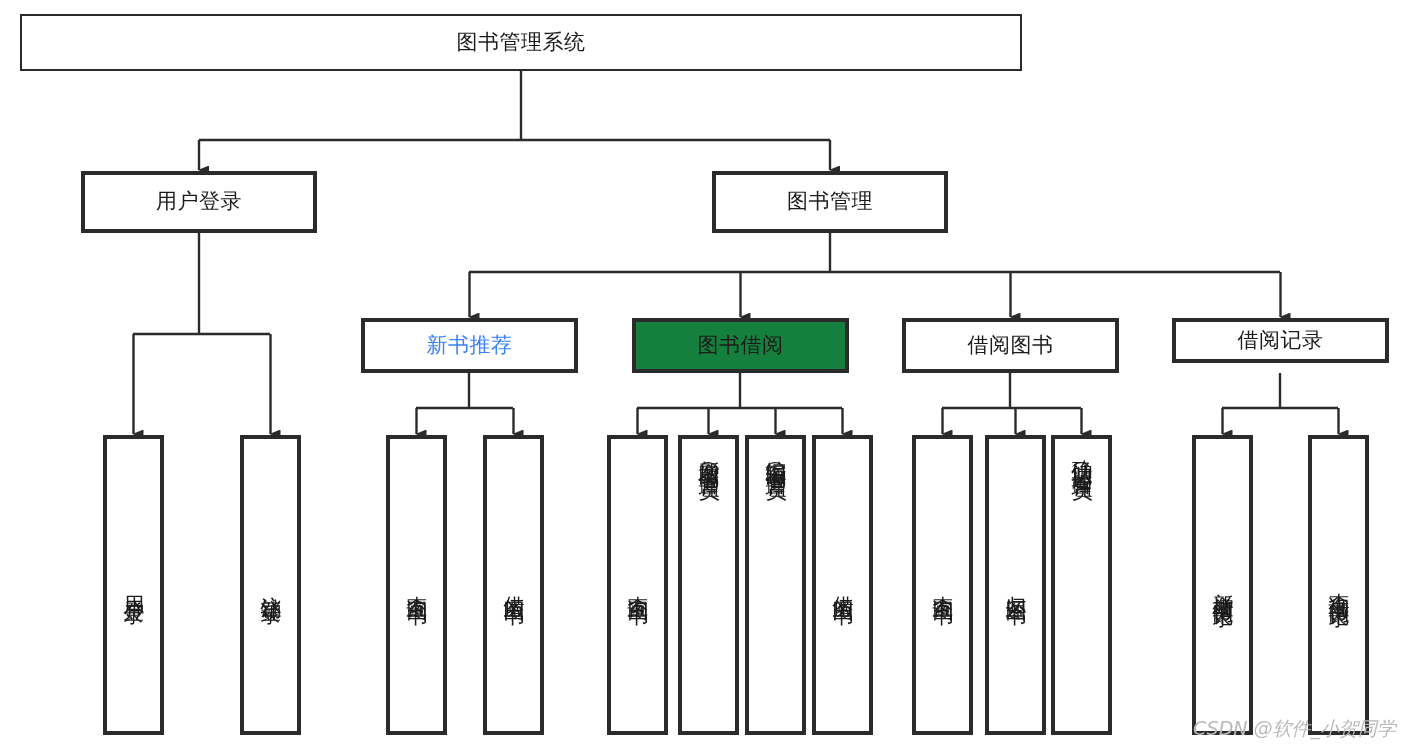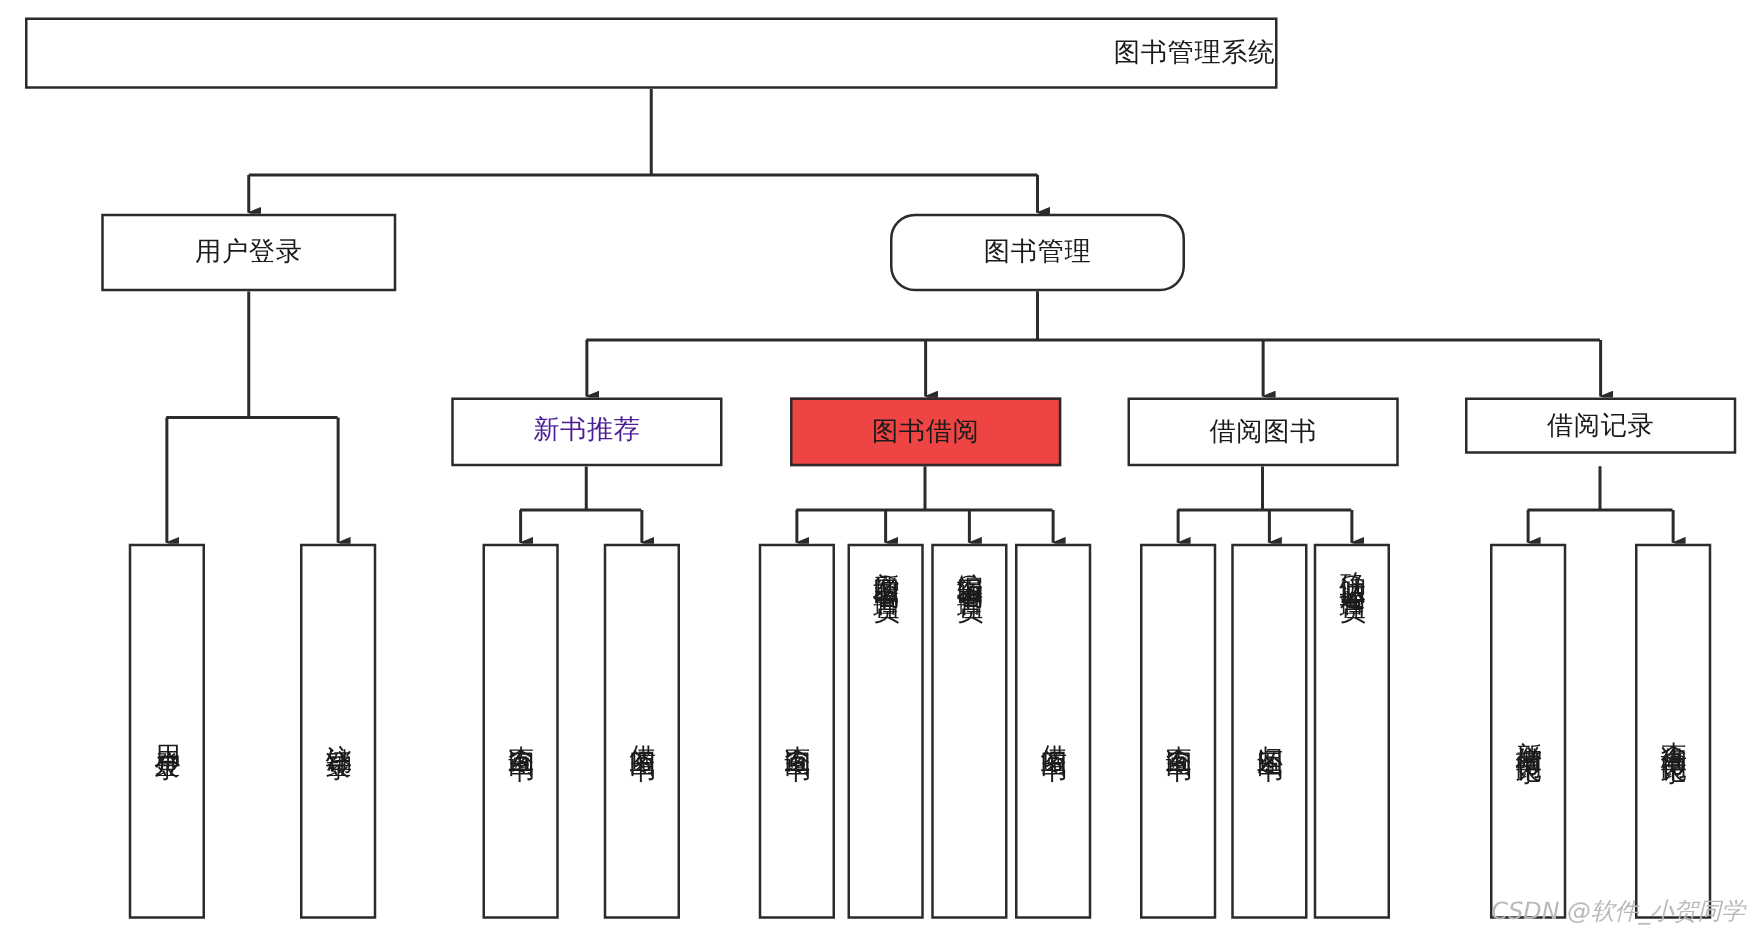--- a/index.html
+++ b/index.html
@@ -25,29 +25,28 @@
     left: 0;
     top: 0;
     width: 1405px;
     height: 747px;
     pointer-events: none;
   }
   .node {
     position: absolute;
     box-sizing: border-box;
     background: #ffffff;
-    border: 2px solid #84cc16;
+    border: 4px solid #84cc16;
     display: flex;
     align-items: center;
     justify-content: center;
     z-index: 2;
   }
   .node.root {
     border-width: 2px;
-    justify-content: flex-end;
   }
   .node-label {
     font-size: 21px;
     color: #1b1b1b;
     line-height: 1.12;
     letter-spacing: 0.5px;
     white-space: nowrap;
     user-select: none;
   }
   
@@ -129,27 +128,27 @@
       </g>
   </svg>
 
   <div id="nodes-layer">
       <div class="node root" style="left: 20px; top: 14px; width: 1002px; height: 57px; border-color: rgb(43, 43, 43); background: rgb(255, 255, 255);">
         <span class="node-label" style="color: rgb(27, 27, 27);">图书管理系统</span>
       </div>
       <div class="node" style="left: 81px; top: 171px; width: 236px; height: 62px; border-color: rgb(43, 43, 43); background: rgb(255, 255, 255);">
         <span class="node-label" style="color: rgb(27, 27, 27);">用户登录</span>
       </div>
-      <div class="node" style="left: 712px; top: 171px; width: 236px; height: 62px; border-color: rgb(43, 43, 43); background: rgb(255, 255, 255); border-radius: 20px;">
+      <div class="node" style="left: 712px; top: 171px; width: 236px; height: 62px; border-color: rgb(43, 43, 43); background: rgb(255, 255, 255);">
         <span class="node-label" style="color: rgb(27, 27, 27);">图书管理</span>
       </div>
       <div class="node" style="left: 361px; top: 318px; width: 217px; height: 55px; border-color: rgb(43, 43, 43); background: rgb(255, 255, 255);">
-        <span class="node-label" style="color: #4c1d95; font-family: Liberation Mono, monospace;">新书推荐</span>
+        <span class="node-label" style="color: #3b82f6;">新书推荐</span>
       </div>
-      <div class="node" style="left: 632px; top: 318px; width: 217px; height: 55px; border-color: rgb(43, 43, 43); background: #ef4444;">
+      <div class="node" style="left: 632px; top: 318px; width: 217px; height: 55px; border-color: rgb(43, 43, 43); background: #15803d;">
         <span class="node-label" style="color: rgb(27, 27, 27);">图书借阅</span>
       </div>
       <div class="node" style="left: 902px; top: 318px; width: 217px; height: 55px; border-color: rgb(43, 43, 43); background: rgb(255, 255, 255);">
         <span class="node-label" style="color: rgb(27, 27, 27);">借阅图书</span>
       </div>
       <div class="node" style="left: 1172px; top: 318px; width: 217px; height: 45px; border-color: rgb(43, 43, 43); background: rgb(255, 255, 255);">
         <span class="node-label" style="color: rgb(27, 27, 27);">借阅记录</span>
       </div>
       <div class="node leaf centered" style="left: 103px; top: 435px; width: 61px; height: 300px; border-color: rgb(43, 43, 43); background: rgb(255, 255, 255);">
         <span class="node-label" style="color: rgb(27, 27, 27);">用户登录</span>

